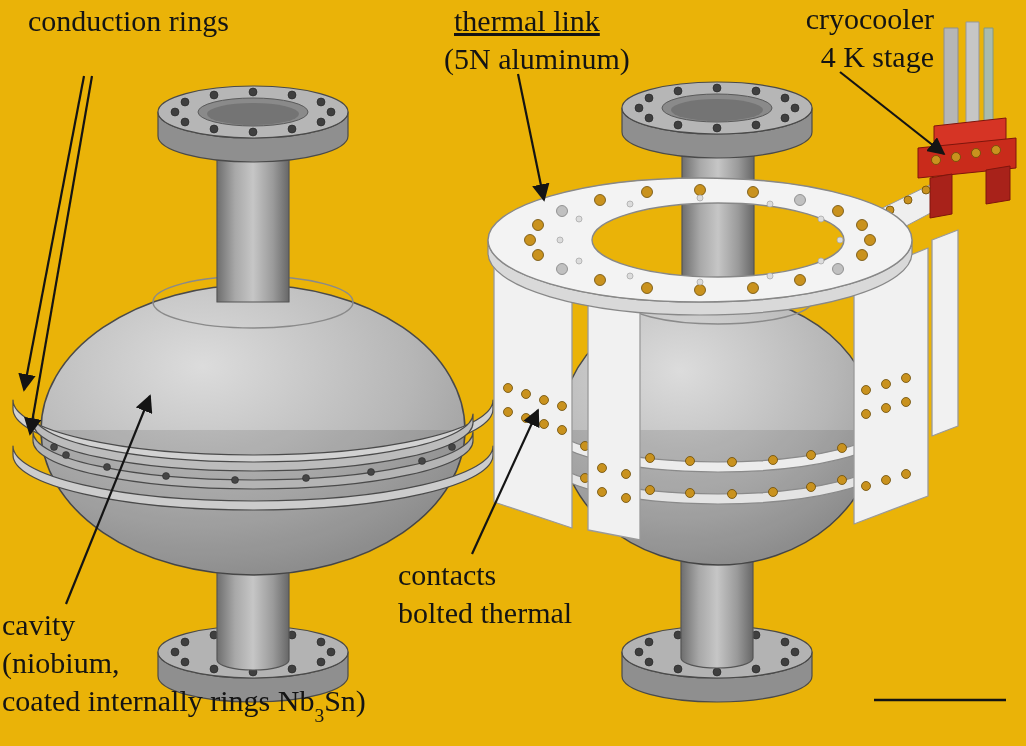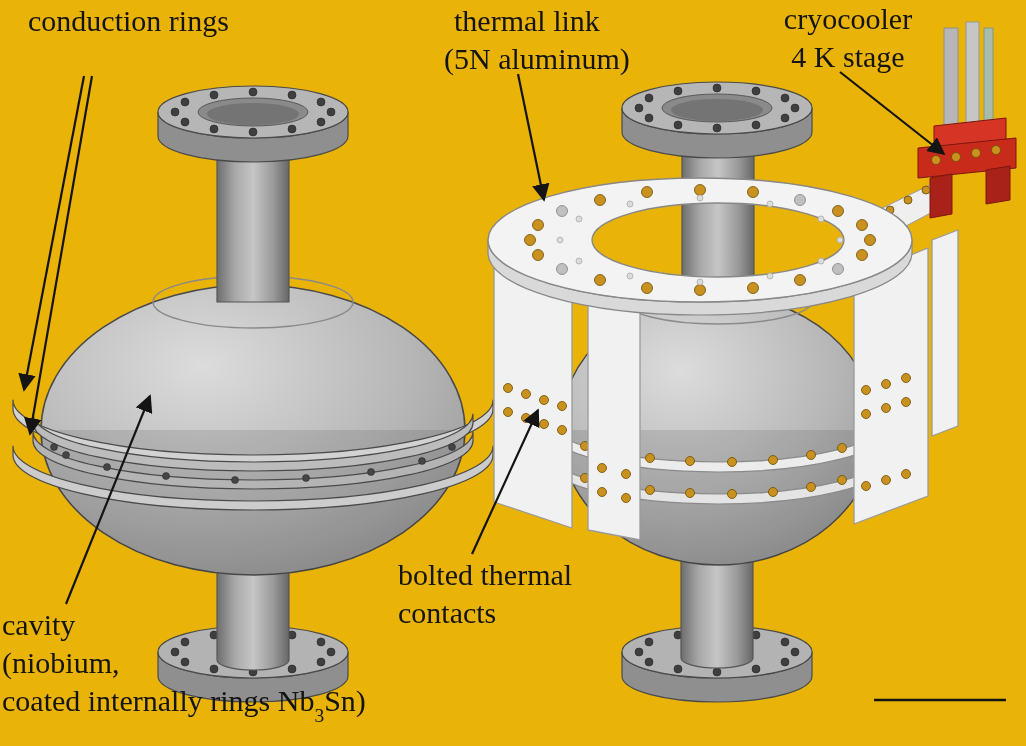--- a/index.html
+++ b/index.html
@@ -2,21 +2,21 @@
 <html><head>
 <meta charset="utf-8">
 <style>
   html,body{margin:0;padding:0;background:#ffffff;}
   #figure{position:relative;width:1026px;height:746px;background:#eab308;overflow:hidden;
           font-family:"Liberation Serif","DejaVu Serif",serif;}
   #scene{position:absolute;left:0;top:0;}
   .fig-label{position:absolute;font-size:30px;color:#141414;line-height:1.27;white-space:nowrap;}
   .fig-label div{white-space:nowrap;}
   sub.small{font-size:0.65em;position:relative;top:0.22em;}
-  .center{text-align:center;}
+  .center{text-align:right;}
 </style>
 </head>
 <body>
 
 <div id="figure">
 
 <svg id="scene" width="1026" height="746" viewBox="0 0 1026 746">
   <defs>
     <linearGradient id="tg" x1="0" y1="0" x2="1" y2="0">
       <stop offset="0" stop-color="#6e6e6e"></stop>
@@ -289,32 +289,32 @@
   </g>
 
   <line x1="874" y1="700" x2="1006" y2="700" stroke="#141414" stroke-width="2.5"></line>
 </svg>
 
   <div class="fig-label" style="left:28px;top:2px;">
     <div>conduction rings</div>
   </div>
 
   <div class="fig-label" style="left:444px;top:2px;">
-    <div style="margin-left:10px;">thermal link</div>
+    <div style="margin-left:10px;text-decoration:underline;">thermal link</div>
     <div>(5N aluminum)</div>
   </div>
 
   <div class="fig-label center" style="left:762px;top:0px;width:172px;">
     <div>cryocooler</div>
     <div>4 K stage</div>
   </div>
 
   <div class="fig-label" style="left:398px;top:556px;">
+    <div>contacts</div>
     <div>bolted thermal</div>
-    <div>contacts</div>
   </div>
 
   <div class="fig-label" style="left:2px;top:606px;">
     <div>cavity</div>
     <div>(niobium,</div>
     <div>
       <span>coated internally rings Nb</span><sub class="small">3</sub><span>Sn)</span>
     </div>
   </div>
 

